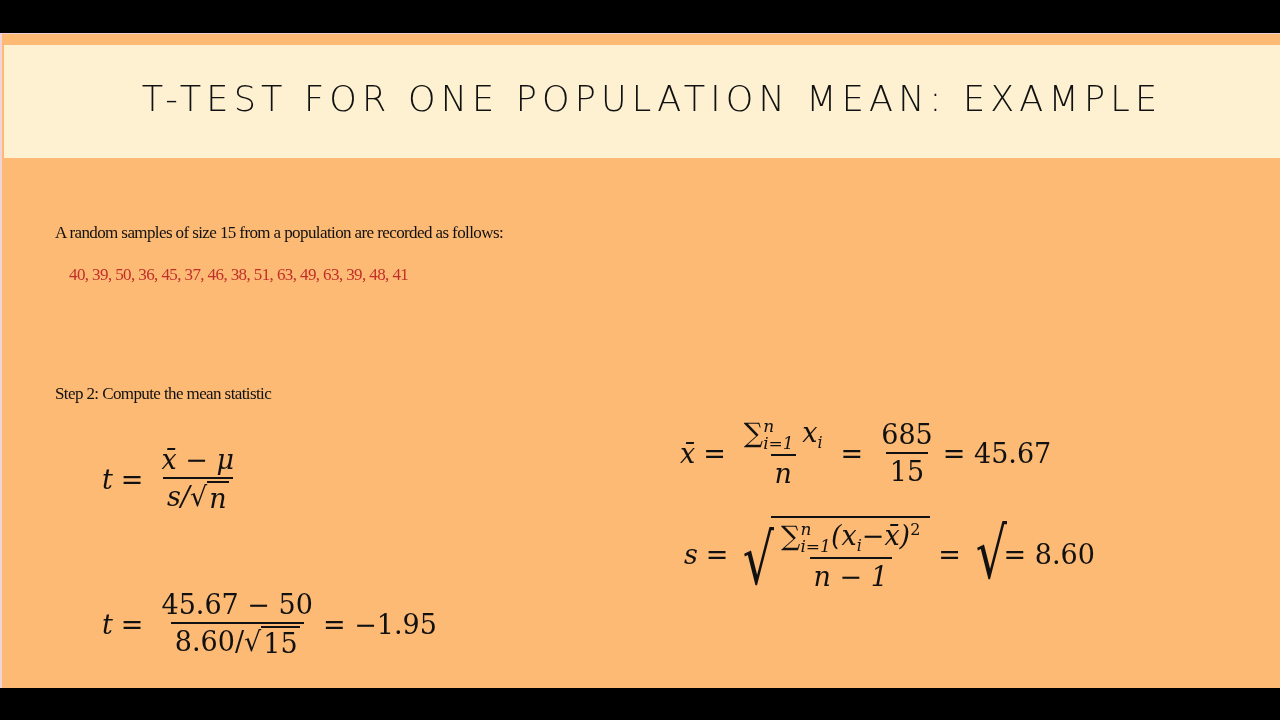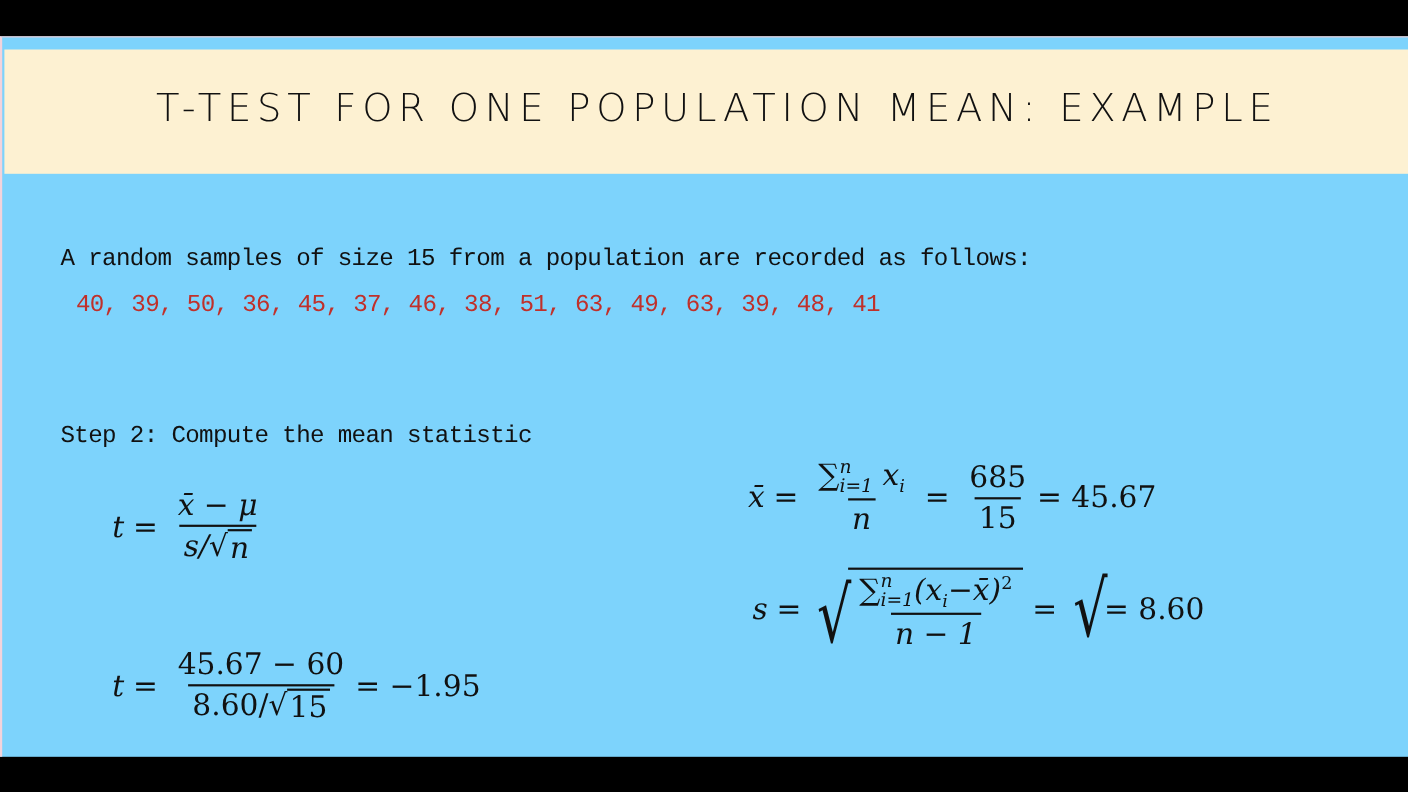--- a/index.html
+++ b/index.html
@@ -1,20 +1,20 @@
 <!DOCTYPE html>
 <html><head>
 <meta charset="utf-8">
 <style>
   html, body { margin:0; padding:0; }
   body { width:1280px; height:720px; background:#000; position:relative; overflow:hidden; }
-  .slide { position:absolute; left:0; top:33px; width:1280px; height:655px; background:#7dd3fc; border-top:1px solid #efcfd6; border-left:2px solid #f3d3db; box-sizing:border-box;padding-left:40px; }
+  .slide { position:absolute; left:0; top:33px; width:1280px; height:655px; background:#fdba74; border-top:1px solid #efcfd6; border-left:2px solid #f3d3db; box-sizing:border-box;padding-left:40px; }
   .title-band { position:absolute; left:2px; top:11px; width:1278px; height:113px; background:#fdf1d2; }
   .title { position:absolute; left:0; right:0; top:34px; text-align:center; font-family:"DejaVu Sans", sans-serif; font-weight:300; font-size:35px; letter-spacing:5.2px; color:#111; padding-left:18px; }
-  .txt { position:absolute; font-family:Liberation Mono, monospace; font-size:22px; color:#111; white-space:nowrap; letter-spacing:-0.6px; }
+  .txt { position:absolute; font-family:Liberation Serif, serif; font-size:17px; color:#111; white-space:nowrap; letter-spacing:-0.6px; }
   .red { color:#c0302a; }
   .math { position:absolute; font-family:"DejaVu Serif", serif; color:#111; white-space:nowrap; font-size:27px; }
   .it { font-style:italic; }
   .frac { display:inline-flex; flex-direction:column; align-items:center; vertical-align:middle; margin:0 6px; }
   .frac .num { padding:0 4px 2px; }
   .frac .den { border-top:2px solid #111; padding:2px 4px 0; }
   .row { display:flex; align-items:center; }
   .op { margin:0 8px; }
   .sqrt { display:inline-flex; align-items:stretch; }
   .sqrt .rad { font-size:1em; }
@@ -47,21 +47,21 @@
             <span class="rad">√</span>
             <span class="body">n</span>
           </span></span>
     </span>
   </div>
 
   <div class="math row" style="left:100px; top:555px;">
     <span class="it">t</span>
     <span class="op">=</span>
     <span class="frac">
-      <span class="num">45.67 − 60</span>
+      <span class="num">45.67 − 50</span>
       <span class="den"><span>8.60/</span><span class="sqrt">
             <span class="rad">√</span>
             <span class="body">15</span>
           </span></span>
     </span>
     <span>= −1.95</span>
   </div>
 
   <div class="math row" style="left:678px; top:383px;">
     <span class="it">x̄</span>

